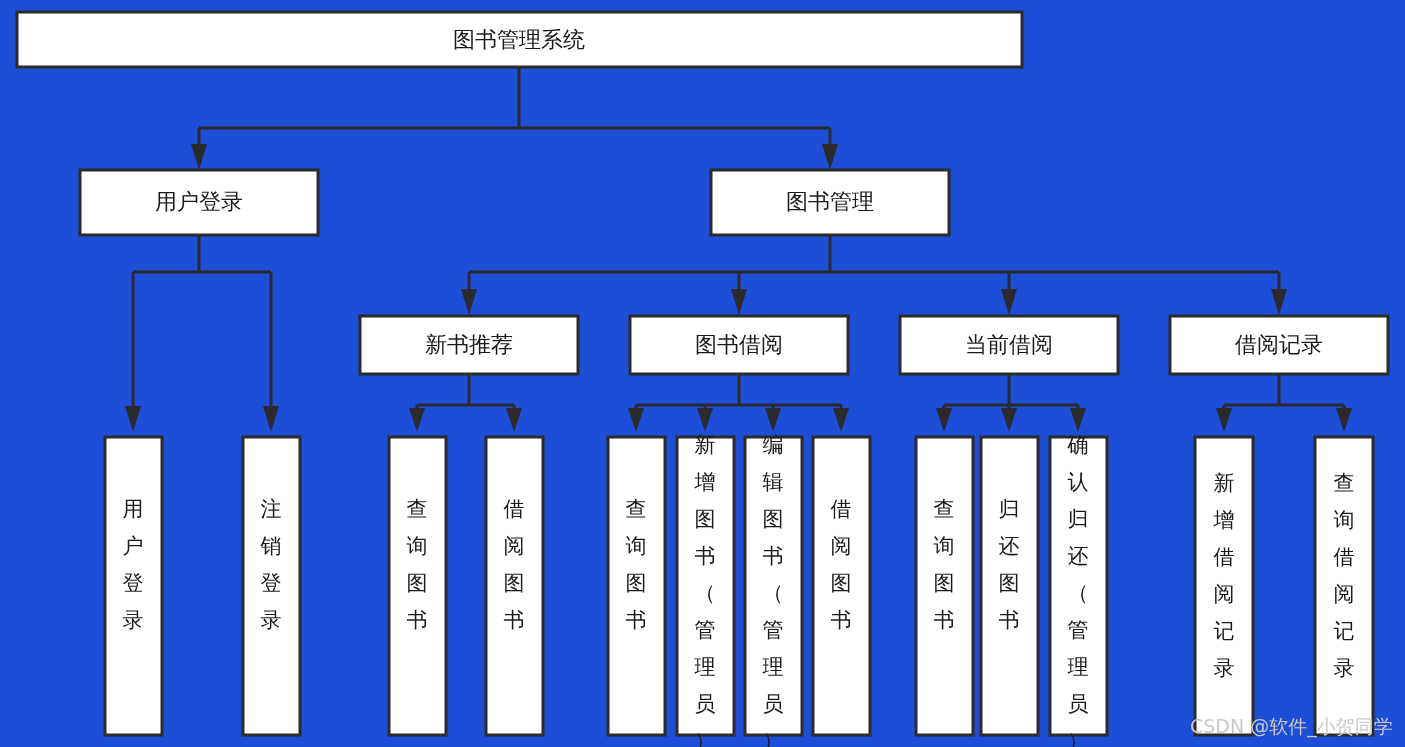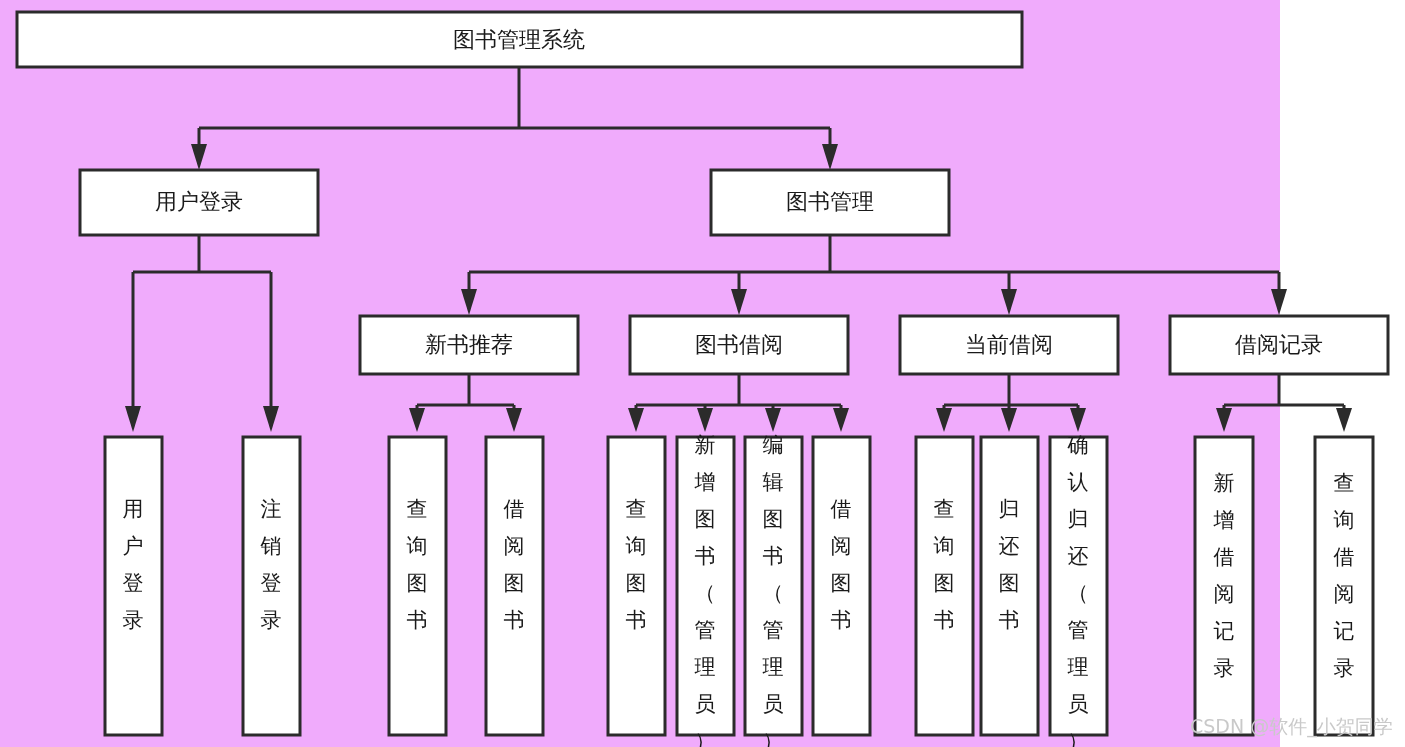--- a/index.html
+++ b/index.html
@@ -8,23 +8,23 @@
     background: #ffffff;
   }
   body {
     width: 1405px;
     height: 747px;
     font-family: "DejaVu Sans", "Liberation Sans", sans-serif;
     overflow: hidden;
   }
   #diagram-root {
     position: relative;
-    width: 1280px;
+    width: 1405px;
     height: 747px;
-    background: #f0abfc;
+    background: #1d4ed8;
   }
   svg#flowchart {
     position: absolute;
     top: 0;
     left: 0;
     width: 1405px;
     height: 747px;
     display: block;
   }
   .node-rect {

